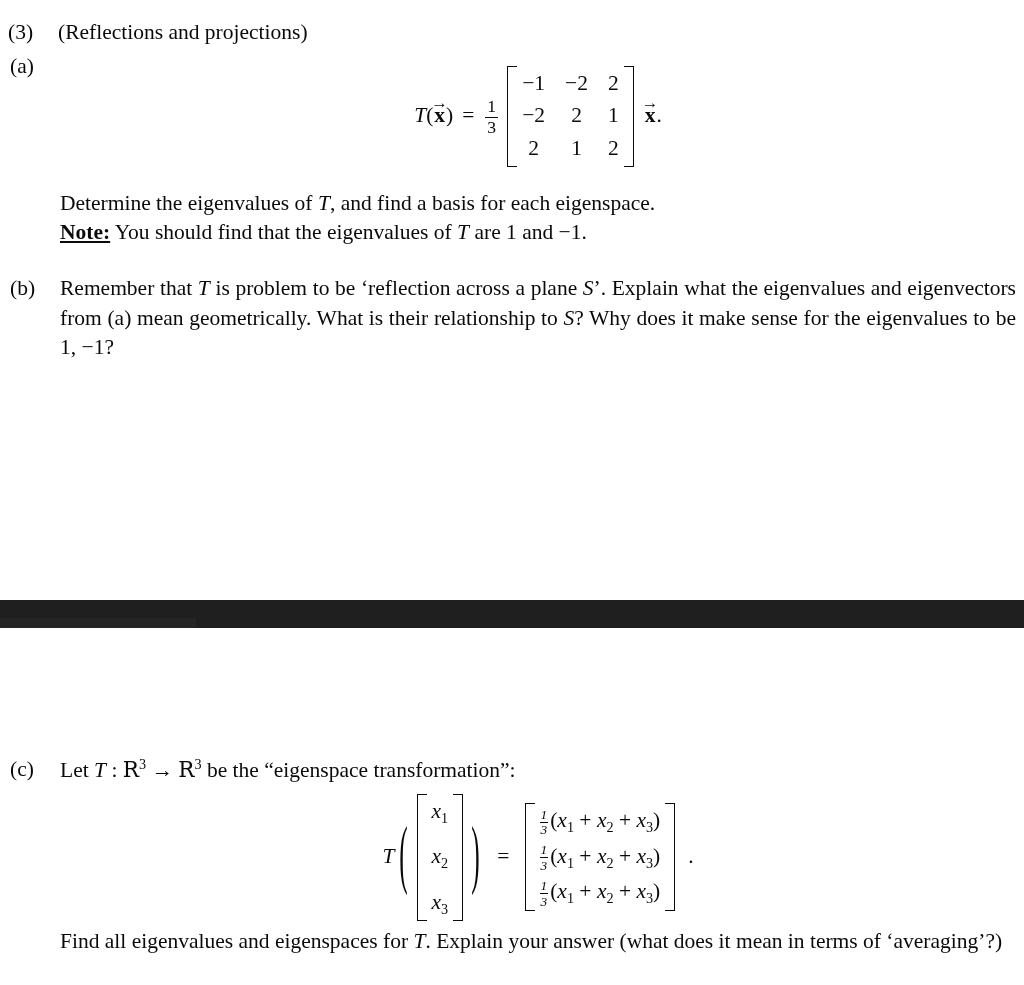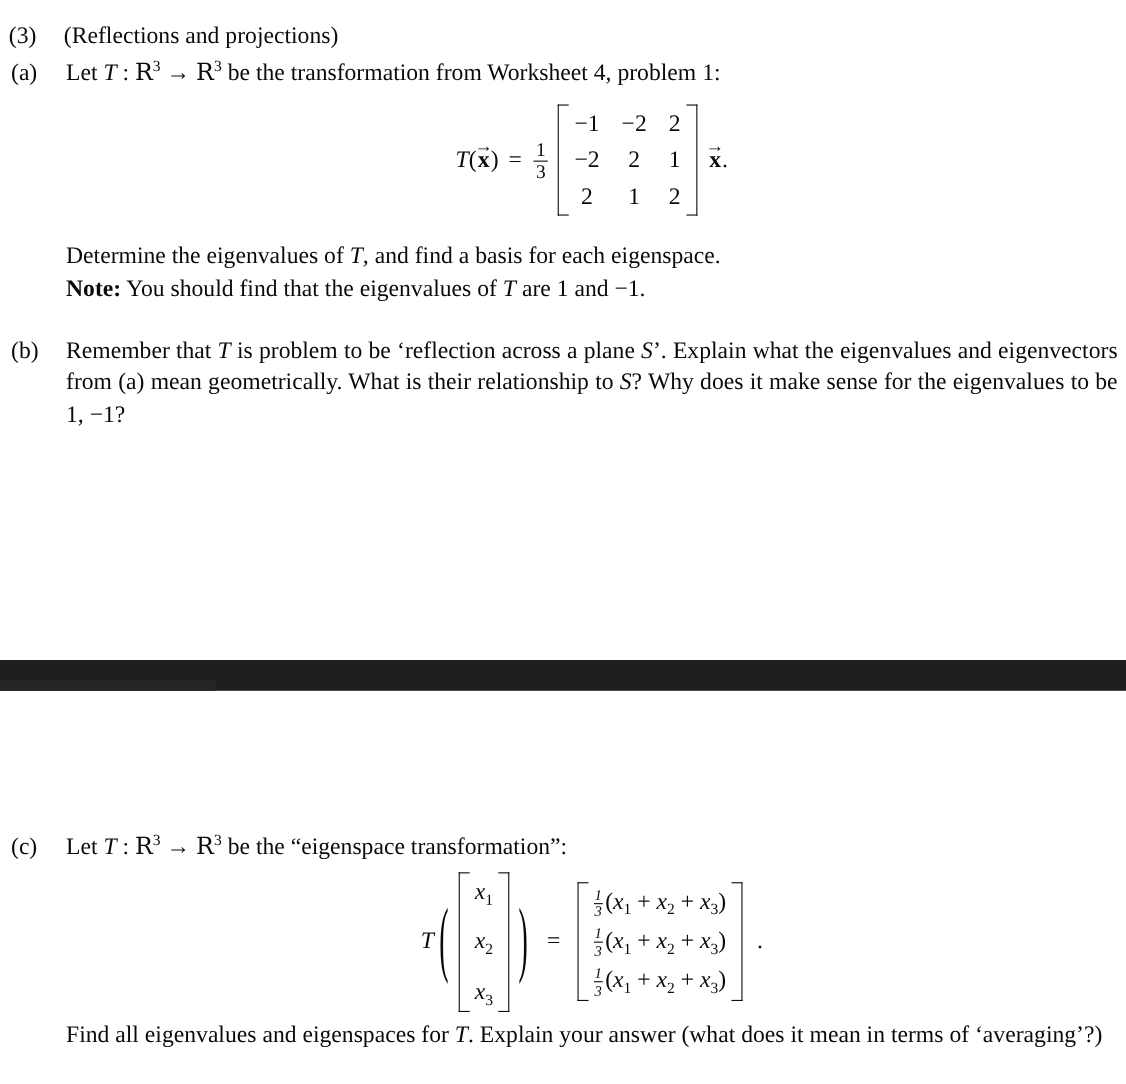--- a/index.html
+++ b/index.html
@@ -18,21 +18,21 @@
 
   .page {
     position: relative;
     width: 1024px;
     height: 985px;
   }
 
   
   .txt { font-size: 21.5px; line-height: 1.38; }
   .mi  { font-style: italic; font-family: "Liberation Serif","DejaVu Serif",serif; }
-  .bold { font-weight: bold; }
+  .bold { font-weight: bold; text-decoration: underline; }
   .bb { font-family: "DejaVu Serif", serif; }  
   .sup { font-size: 0.66em; vertical-align: super; line-height: 0; font-style: normal; }
   .sub { font-size: 0.66em; vertical-align: sub;  line-height: 0; font-style: normal; }
   .op  { font-style: normal; }
 
   
   .prob {
     position: absolute;
     left: 8px;
     top: 18px;
@@ -182,23 +182,20 @@
 
     <div class="prob-head txt">
       <div class="prob-num">(3)</div>
       <div class="prob-title">(Reflections and projections)</div>
     </div>
 
     <div class="part txt">
       <div class="part-label">(a)</div>
       <div class="part-body">
 
-        <div>
-          <span>Let </span><span class="mi">T</span><span> : </span><span class="bb">R</span><span class="sup">3</span><span> → </span><span class="bb">R</span><span class="sup">3</span><span> be the transformation from Worksheet 4, problem 1:</span>
-        </div>
 
         <div class="display">
           <span class="mrow">
             <span class="mi">T</span>
               <span class="op">(</span>
               <span class="vecx"><span class="arrow">→</span><span>x</span></span>
               <span class="op">)</span>
 
             <span class="op" style="margin:0 9px;">=</span>
 

